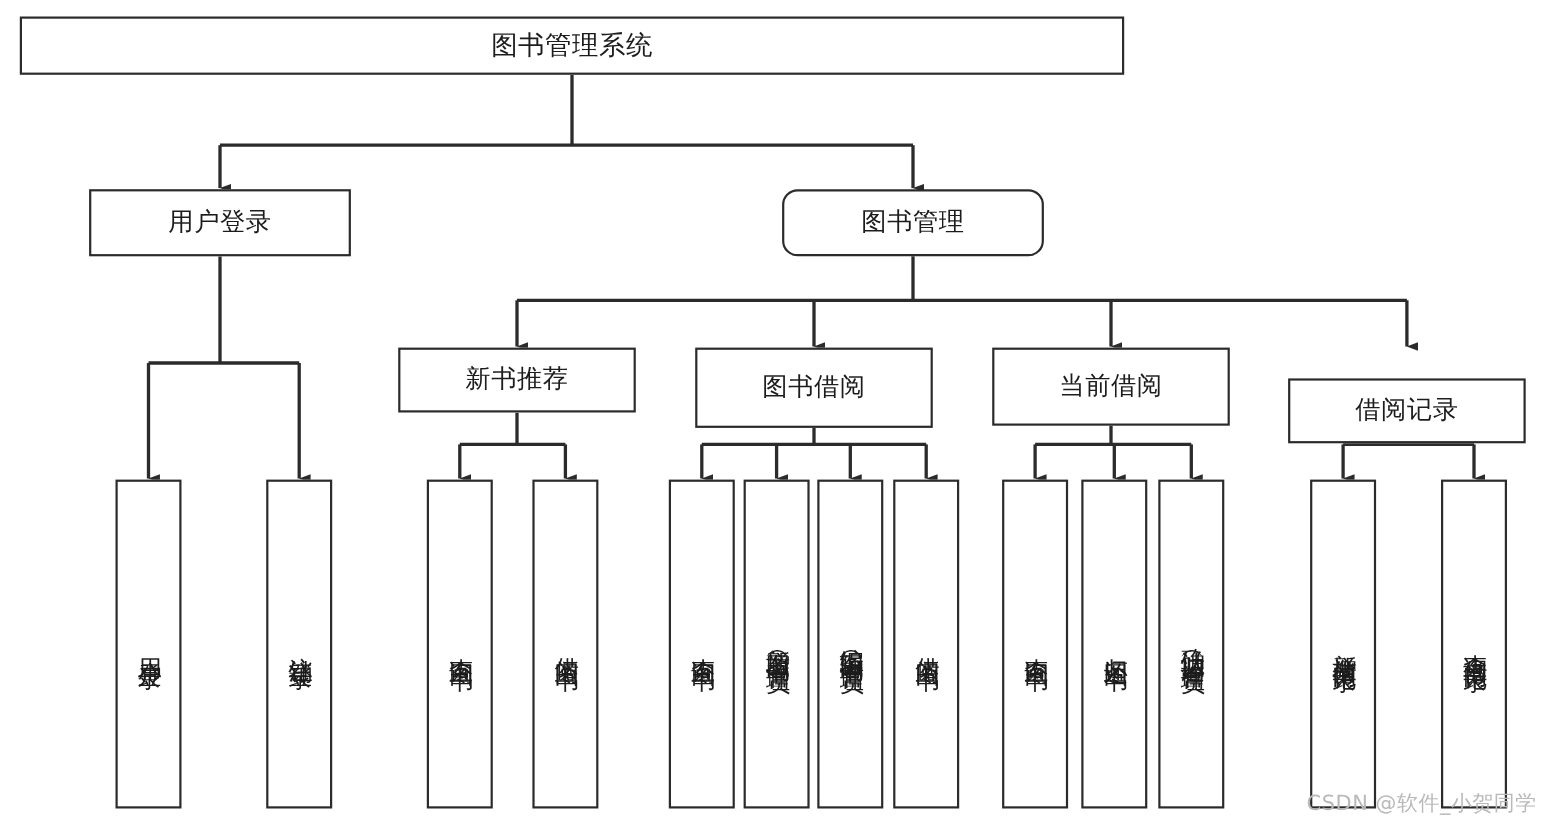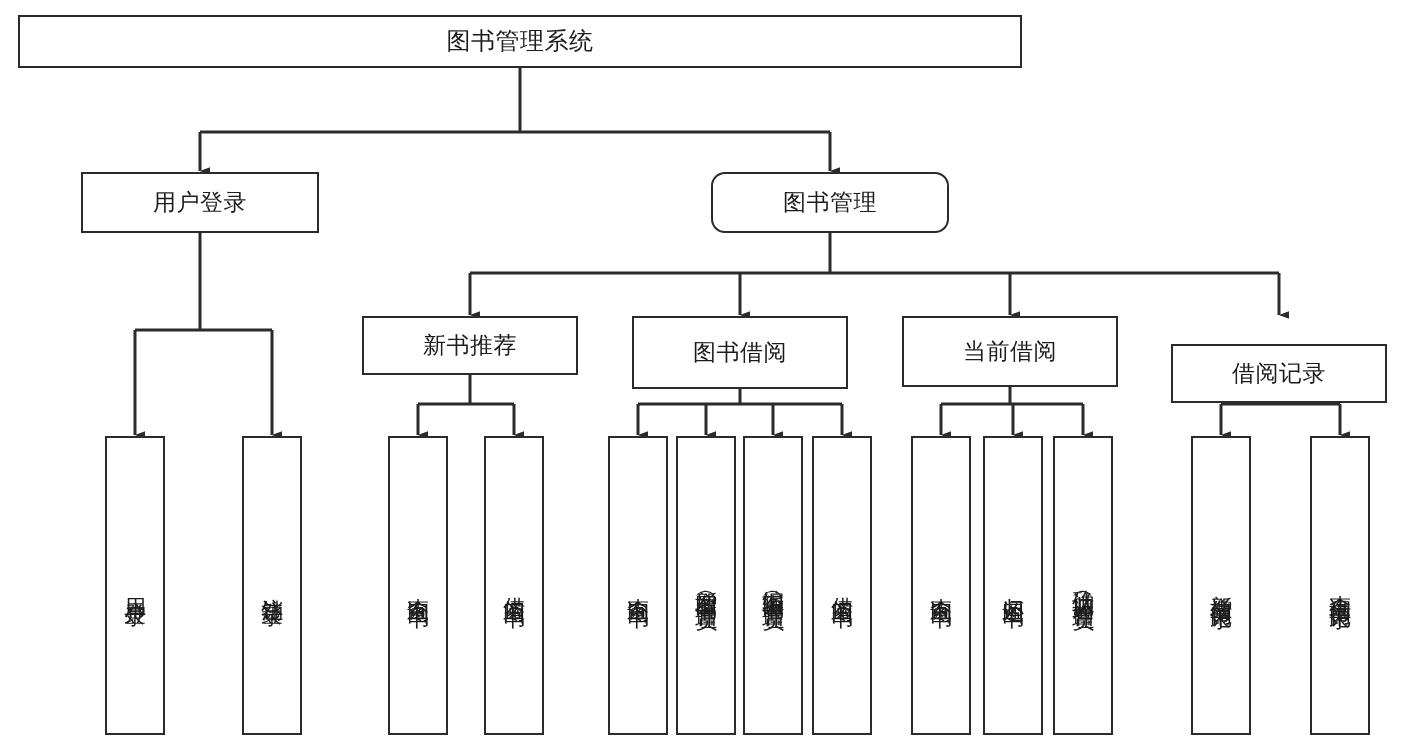--- a/index.html
+++ b/index.html
@@ -171,14 +171,15 @@
         <span class="node-label">确认归还（管理员）</span>
       </div>
       <div class="node leaf" style="left: 1191px; top: 436px; width: 60px; height: 299px;">
         <span class="node-label">新增借阅记录</span>
       </div>
       <div class="node leaf" style="left: 1310px; top: 436px; width: 60px; height: 299px;">
         <span class="node-label">查询借阅记录</span>
       </div>
     </div>
 
+  <div id="watermark">CSDN @软件_小贺同学</div>
 
 </div>
 
 </body></html>

